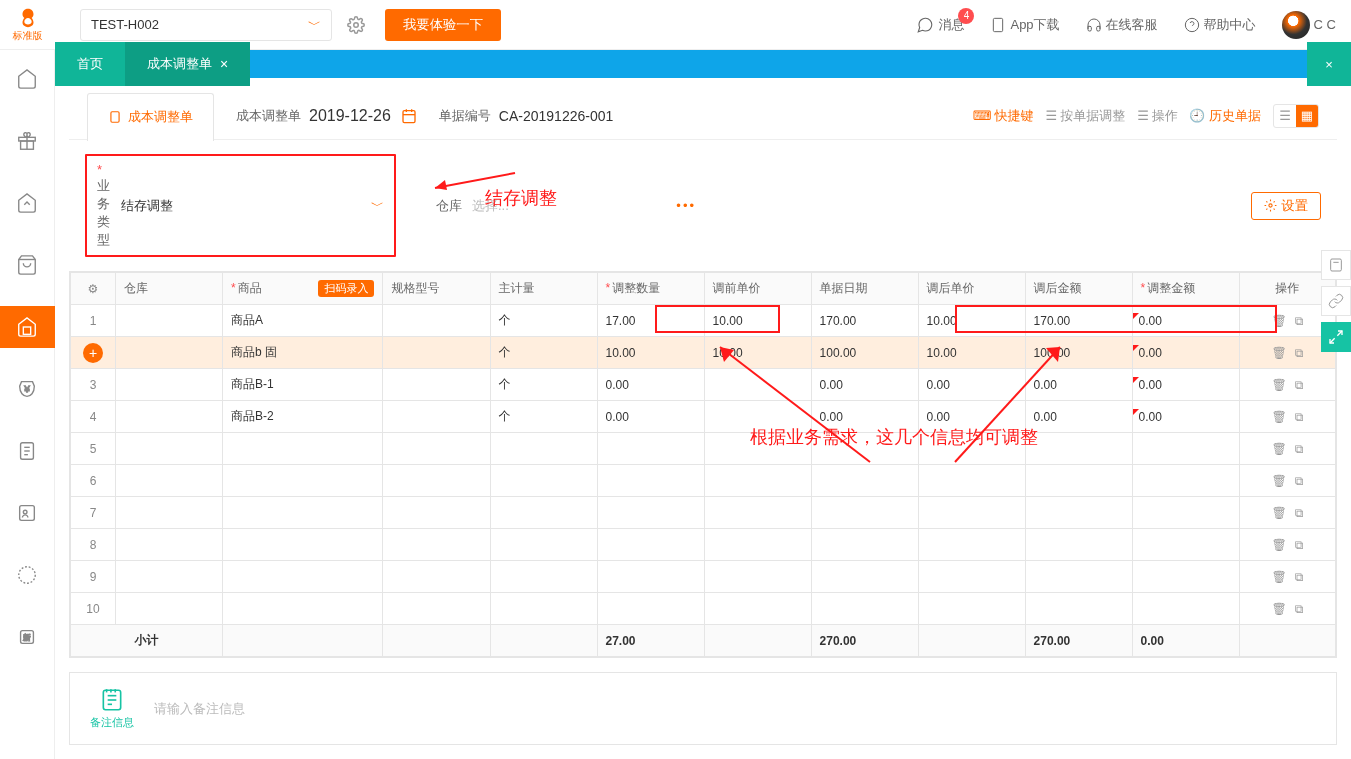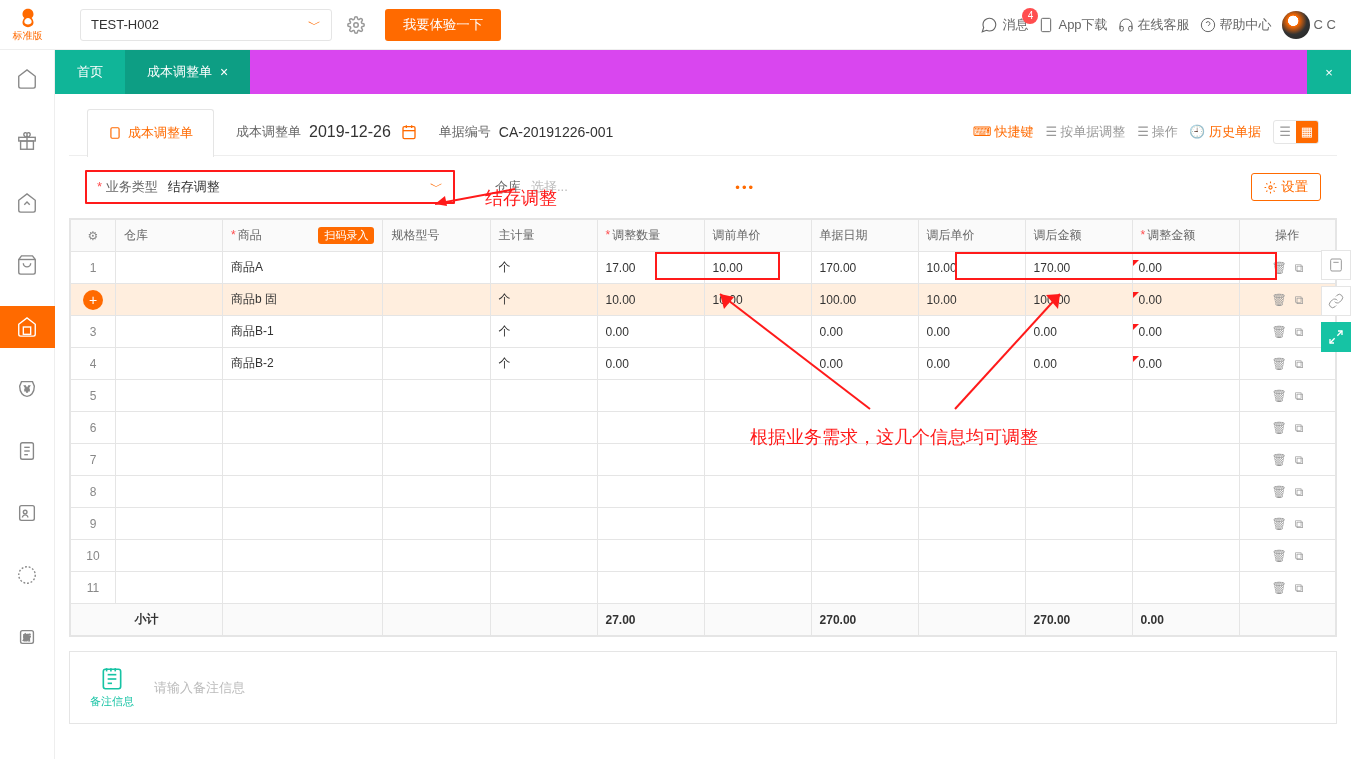--- a/index.html
+++ b/index.html
@@ -4,32 +4,32 @@
 <style>
 *{box-sizing:border-box;margin:0;padding:0;font-family:"Microsoft YaHei",Arial,sans-serif;}
 body{background:#fff;font-size:13px;color:#333;overflow:hidden;width:1351px;height:759px;position:relative;}
 .topbar{height:50px;display:flex;align-items:center;border-bottom:1px solid #eee;padding:0 15px 0 0;}
 .logo{width:55px;height:50px;display:flex;flex-direction:column;align-items:center;justify-content:center;color:#ff6a00;font-size:10px;}
 .logo svg{width:22px;height:22px;}
 .store-sel{margin-left:25px;width:252px;height:32px;border:1px solid #e5e5e5;border-radius:3px;display:flex;align-items:center;padding:0 10px;justify-content:space-between;color:#333;}
 .store-sel .chev{color:#ff6a00;}
 .gear{margin-left:15px;color:#999;}
 .btn-orange{background:#ff6a00;color:#fff;border:none;border-radius:3px;height:32px;padding:0 18px;margin-left:20px;cursor:pointer;}
-.top-right{margin-left:auto;display:flex;align-items:center;gap:10px;color:#666;}
+.top-right{margin-left:auto;display:flex;align-items:center;gap:26px;color:#666;}
 .top-right .item{display:flex;align-items:center;gap:4px;cursor:pointer;position:relative;}
 .badge{position:absolute;top:-8px;right:-10px;background:#ff4d4f;color:#fff;border-radius:8px;min-width:16px;height:16px;font-size:10px;display:flex;align-items:center;justify-content:center;padding:0 3px;}
 .avatar{width:28px;height:28px;border-radius:50%;background:radial-gradient(circle at 40% 35%,#fff 20%,#ff6a00 22%,#333 55%,#222 100%);}
 .layout{display:flex;height:709px;}
 .sidebar{width:55px;background:#fff;border-right:1px solid #eee;display:flex;flex-direction:column;align-items:center;padding-top:8px;gap:20px;}
 .sidebar .ic{width:22px;height:22px;color:#888;cursor:pointer;}
 .sidebar .ic.active{color:#fff;}
 .sidebar .ic-wrap{width:55px;height:42px;display:flex;align-items:center;justify-content:center;}
 .sidebar .ic-wrap.active{background:#ff6a00;}
 .main{flex:1;display:flex;flex-direction:column;min-width:0;}
-.tabs{height:44px;background:#d946ef;display:flex;align-items:center;color:#fff;}
+.tabs{height:28px;background:#0ea5e9;display:flex;align-items:center;color:#fff;}
 .tab{padding:0 22px;height:44px;display:flex;align-items:center;gap:8px;cursor:pointer;}
 .tab.home{background:#10b598;}
 .tab.active{background:#0d9e84;}
 .tab .x{font-size:14px;}
 .tabs .close-all{margin-left:auto;width:44px;height:44px;display:flex;align-items:center;justify-content:center;background:#10b598;cursor:pointer;}
 .doc-head{display:flex;align-items:center;height:48px;padding:0 18px;border-bottom:1px solid #eee;margin:14px 14px 0;background:#fff;}
 .doc-head .dtab{height:48px;display:flex;align-items:center;gap:6px;padding:0 20px;border:1px solid #e5e5e5;border-bottom:none;background:#fff;color:#ff6a00;border-radius:3px 3px 0 0;position:relative;top:1px;}
 .doc-head .lbl{margin-left:22px;color:#666;}
 .doc-head .val{margin-left:8px;color:#333;font-size:16px;}
 .doc-head .cal{margin-left:10px;color:#ff6a00;}
@@ -41,21 +41,21 @@
 .view-toggle .on{background:#ff6a00;color:#fff;}
 .filters{display:flex;align-items:center;padding:14px 30px;gap:40px;}
 .fld{display:flex;align-items:center;gap:10px;position:relative;}
 .fld .req{color:#ff4d4f;}
 .fld .label{color:#666;}
 .fld .value{color:#333;min-width:240px;}
 .fld .chev{color:#ff6a00;margin-left:auto;}
 .fld .ph{color:#bbb;}
 .fld .dots{color:#ff6a00;letter-spacing:2px;}
 .red-box{border:2px solid #ff1a1a;padding:6px 10px;border-radius:1px;}
-.fld.box1{width:370px;justify-content:flex-start;}
+.fld.box1{width:311px;justify-content:flex-start;}
 .settings-btn{margin-left:auto;border:1px solid #ff6a00;color:#ff6a00;background:#fff;border-radius:3px;height:28px;padding:0 12px;display:flex;align-items:center;gap:4px;cursor:pointer;}
 .tbl-wrap{margin:0 14px;border:1px solid #e5e5e5;position:relative;}
 .tbl{width:100%;border-collapse:collapse;table-layout:fixed;}
 .tbl th,.tbl td{border:1px solid #e5e5e5;height:32px;padding:0 8px;font-weight:normal;text-align:left;font-size:12px;color:#333;}
 .tbl th{background:#fafafa;color:#666;}
 .tbl th .req{color:#ff4d4f;margin-right:2px;}
 .tbl .idx{text-align:center;width:42px;color:#888;}
 .tbl tr.hl td{background:#ffeede;}
 .tbl .add-btn{width:20px;height:20px;border-radius:50%;background:#ff6a00;color:#fff;display:inline-flex;align-items:center;justify-content:center;font-size:14px;}
 .tbl .scan{background:#ff6a00;color:#fff;border-radius:3px;padding:1px 6px;font-size:11px;float:right;}
@@ -451,34 +451,20 @@
               <td></td>
               <td></td>
               <td></td>
               <td></td>
               <td></td>
               <td></td>
               <td></td>
               <td></td>
               <td class="ops"><span>🗑</span><span>⧉</span></td>
             </tr>
-            <tr>
-              <td class="idx">11</td>
-              <td></td>
-              <td></td>
-              <td></td>
-              <td></td>
-              <td></td>
-              <td></td>
-              <td></td>
-              <td></td>
-              <td></td>
-              <td></td>
-              <td class="ops"><span>🗑</span><span>⧉</span></td>
-            </tr>
           </tbody>
         <tfoot>
             <tr>
           <td colspan="2" style="text-align:center;">小计</td>
           <td></td>
               <td></td>
               <td></td>
           <td>27.00</td>
           <td></td>
           <td>270.00</td>

